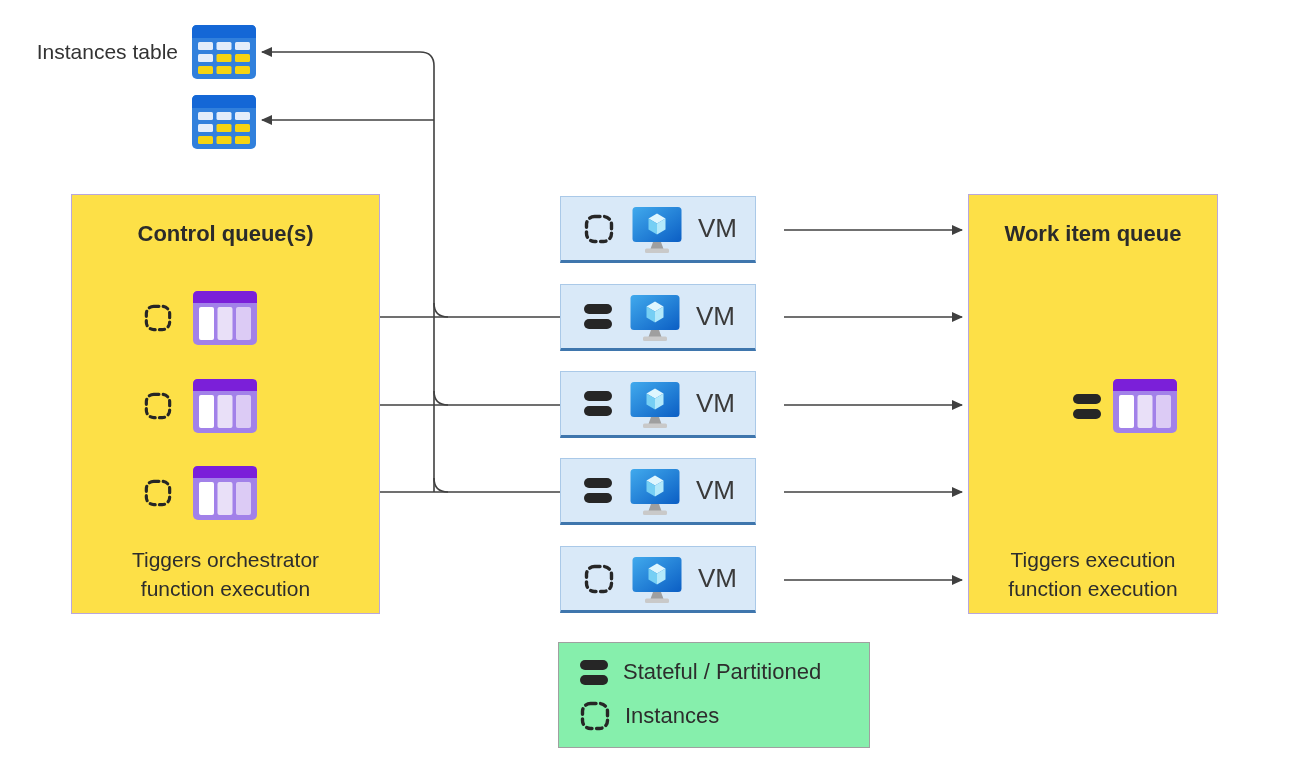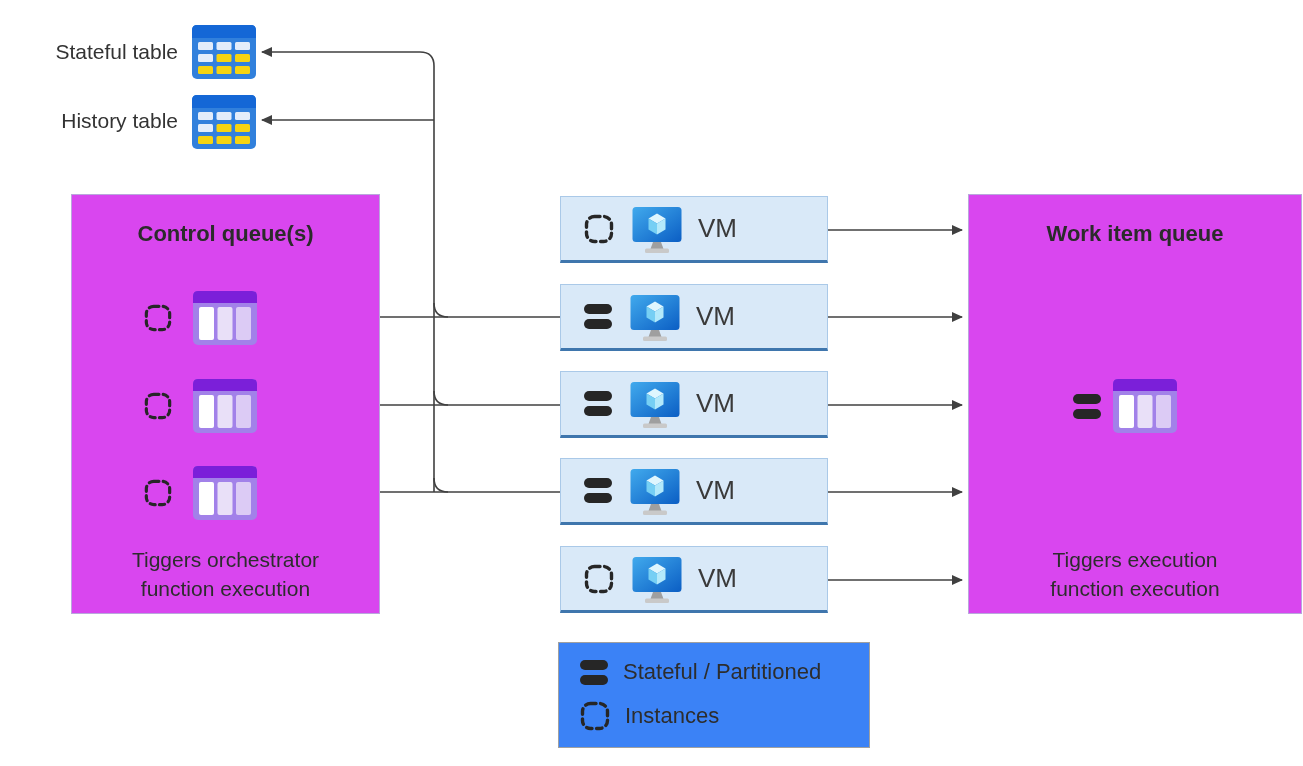--- a/index.html
+++ b/index.html
@@ -11,50 +11,50 @@
 
   
   .tbl-label{position:absolute;left:0;width:178px;text-align:right;font-size:21px;line-height:26px;color:#333;}
   .tbl-label.inst{top:39px;}
   .tbl-label.hist{top:108px;}
   .table-icon{position:absolute;left:192px;z-index:2;}
   .table-icon.inst{top:25px;}
   .table-icon.hist{top:95px;}
 
   
-  .panel{position:absolute;top:194px;height:420px;background:#d946ef;border:1px solid #b9a7dc;box-sizing:border-box;z-index:2;}
+  .panel{position:absolute;top:194px;height:420px;background:#fde047;border:1px solid #b9a7dc;box-sizing:border-box;z-index:2;}
   .panel.left{left:71px;width:309px;}
-  .panel.right{left:968px;width:334px;}
+  .panel.right{left:968px;width:250px;}
   .panel-title{position:absolute;top:26px;left:0;width:100%;text-align:center;font-size:22px;font-weight:bold;color:#2b2b2b;}
   .caption{position:absolute;top:350px;left:0;width:100%;text-align:center;font-size:21px;line-height:29px;color:#2d2d2d;}
   .caption .b{font-weight:normal;}
   .cap-line{display:block;}
 
   
   .stateful{display:inline-flex;flex-direction:column;gap:5px;width:28px;}
   .stateful i{display:block;height:10px;border-radius:5px;background:#262626;}
   .stateless-svg{display:block;}
 
   
   .q-state{position:absolute;left:72px;width:28px;}
   .q-icon{position:absolute;left:121px;}
 
   
   .w-state{position:absolute;left:104px;top:199px;}
   .w-icon{position:absolute;left:144px;top:184px;}
 
   
-  .vmbox{position:absolute;left:560px;width:268px;height:67px;box-sizing:border-box;
+  .vmbox{position:absolute;left:560px;width:196px;height:67px;box-sizing:border-box;
     background:#d9e9f8;border:1px solid #aac9e8;border-bottom:3px solid #3f76ad;
     display:flex;align-items:center;padding-left:23px;gap:17px;z-index:2;}
   .vmbox .vm-label{font-size:26px;color:#3a3a3a;margin-left:-2px;}
 
   
   .legend{position:absolute;left:558px;top:642px;width:312px;height:106px;box-sizing:border-box;
-    background:#3b82f6;border:1px solid #a0a0a0;display:flex;flex-direction:column;justify-content:space-evenly;z-index:2;}
+    background:#86efac;border:1px solid #a0a0a0;display:flex;flex-direction:column;justify-content:space-evenly;z-index:2;}
   .legend-row{display:flex;align-items:center;gap:15px;padding-left:21px;}
   .legend-row .lbl{font-size:22px;color:#2d2d2d;}
 </style>
 </head>
 <body>
 
 <div class="canvas">
 
   <svg class="connectors" width="1303" height="766" viewBox="0 0 1303 766">
     <defs>
@@ -77,22 +77,21 @@
       <path d="M434 478 Q434 492 448 492"></path>
 
       <path d="M784 230 H962" marker-end="url(#arr)"></path>
       <path d="M784 317 H962" marker-end="url(#arr)"></path>
       <path d="M784 405 H962" marker-end="url(#arr)"></path>
       <path d="M784 492 H962" marker-end="url(#arr)"></path>
       <path d="M784 580 H962" marker-end="url(#arr)"></path>
     </g>
   </svg>
 
-  <div class="tbl-label inst">Stateful table</div>
-  <div class="tbl-label hist">History table</div>
+  <div class="tbl-label inst">Instances table</div>
 
   <svg class="table-icon inst" width="64" height="54" viewBox="0 0 64 54">
     <rect x="0" y="0" width="64" height="54" rx="5" fill="#3180dc"></rect>
     <path d="M0 13 V5 Q0 0 5 0 H59 Q64 0 64 5 V13 Z" fill="#1467d6"></path>
     <g>
       <rect x="6" y="17" width="15" height="8" rx="1.5" fill="#e3edfa"></rect>
         <rect x="24.5" y="17" width="15" height="8" rx="1.5" fill="#e3edfa"></rect>
         <rect x="43" y="17" width="15" height="8" rx="1.5" fill="#e3edfa"></rect>
       <rect x="6" y="29" width="15" height="8" rx="1.5" fill="#e3edfa"></rect>
         <rect x="24.5" y="29" width="15" height="8" rx="1.5" fill="#f6d411"></rect>

